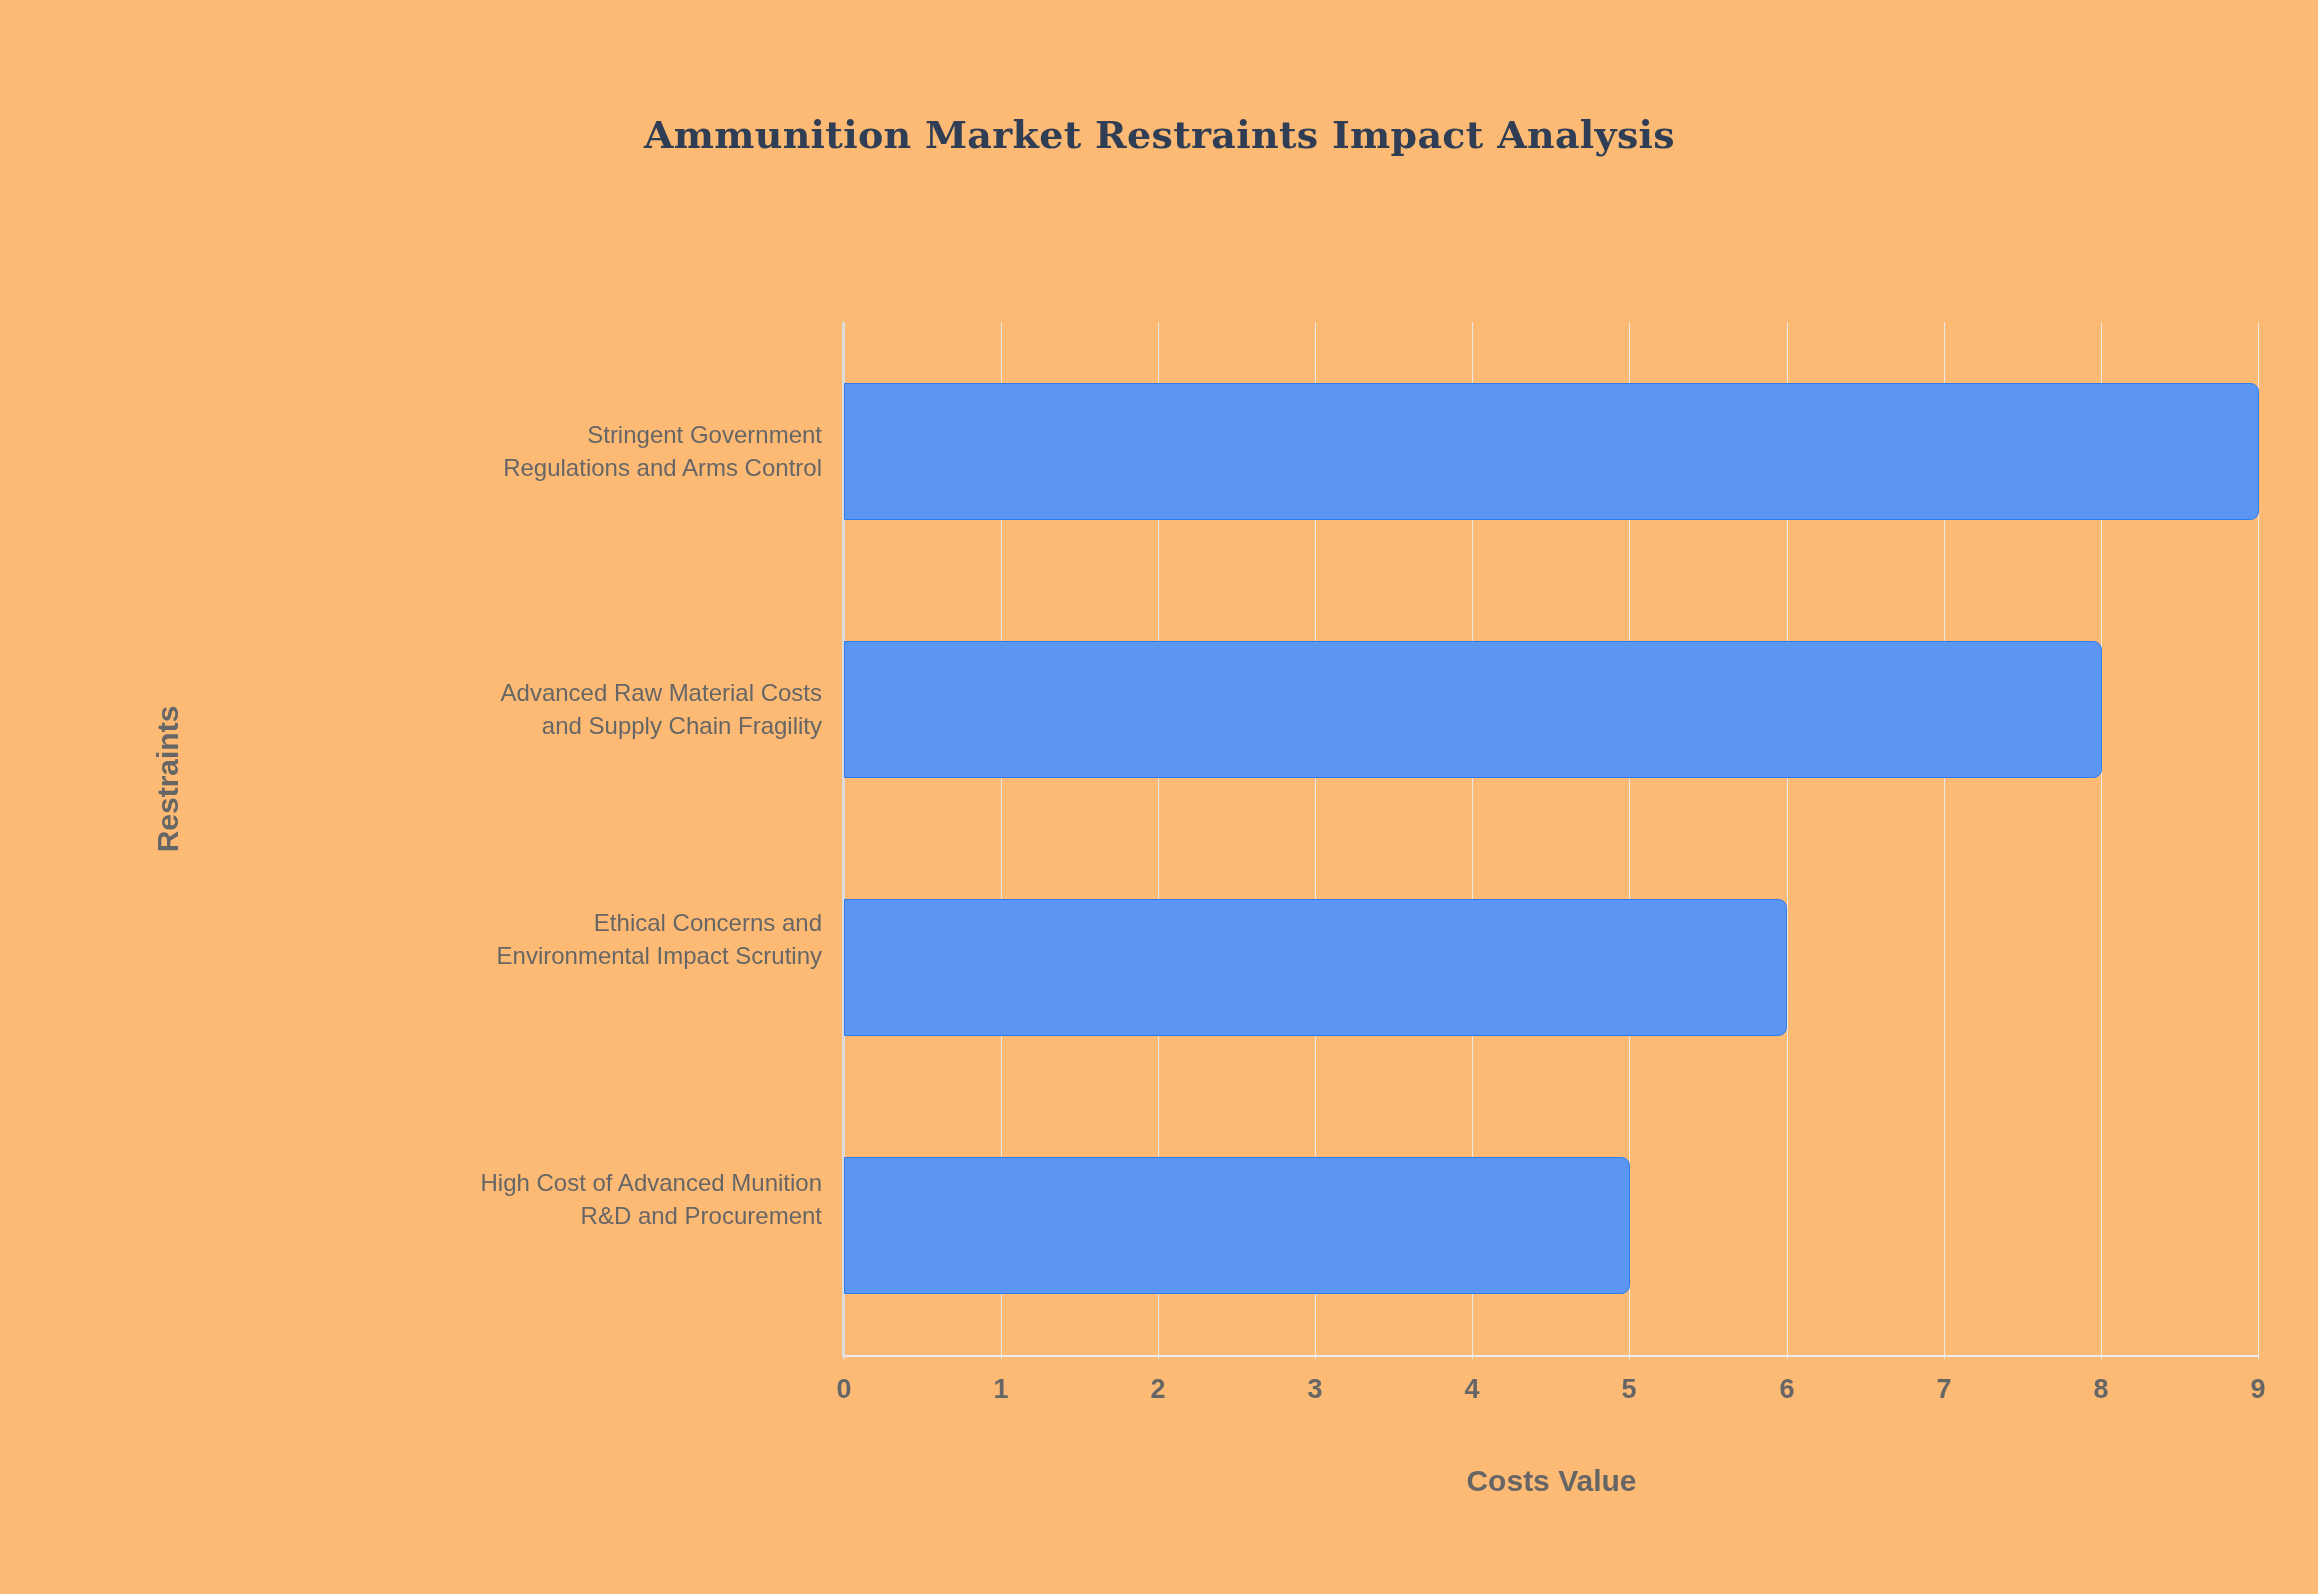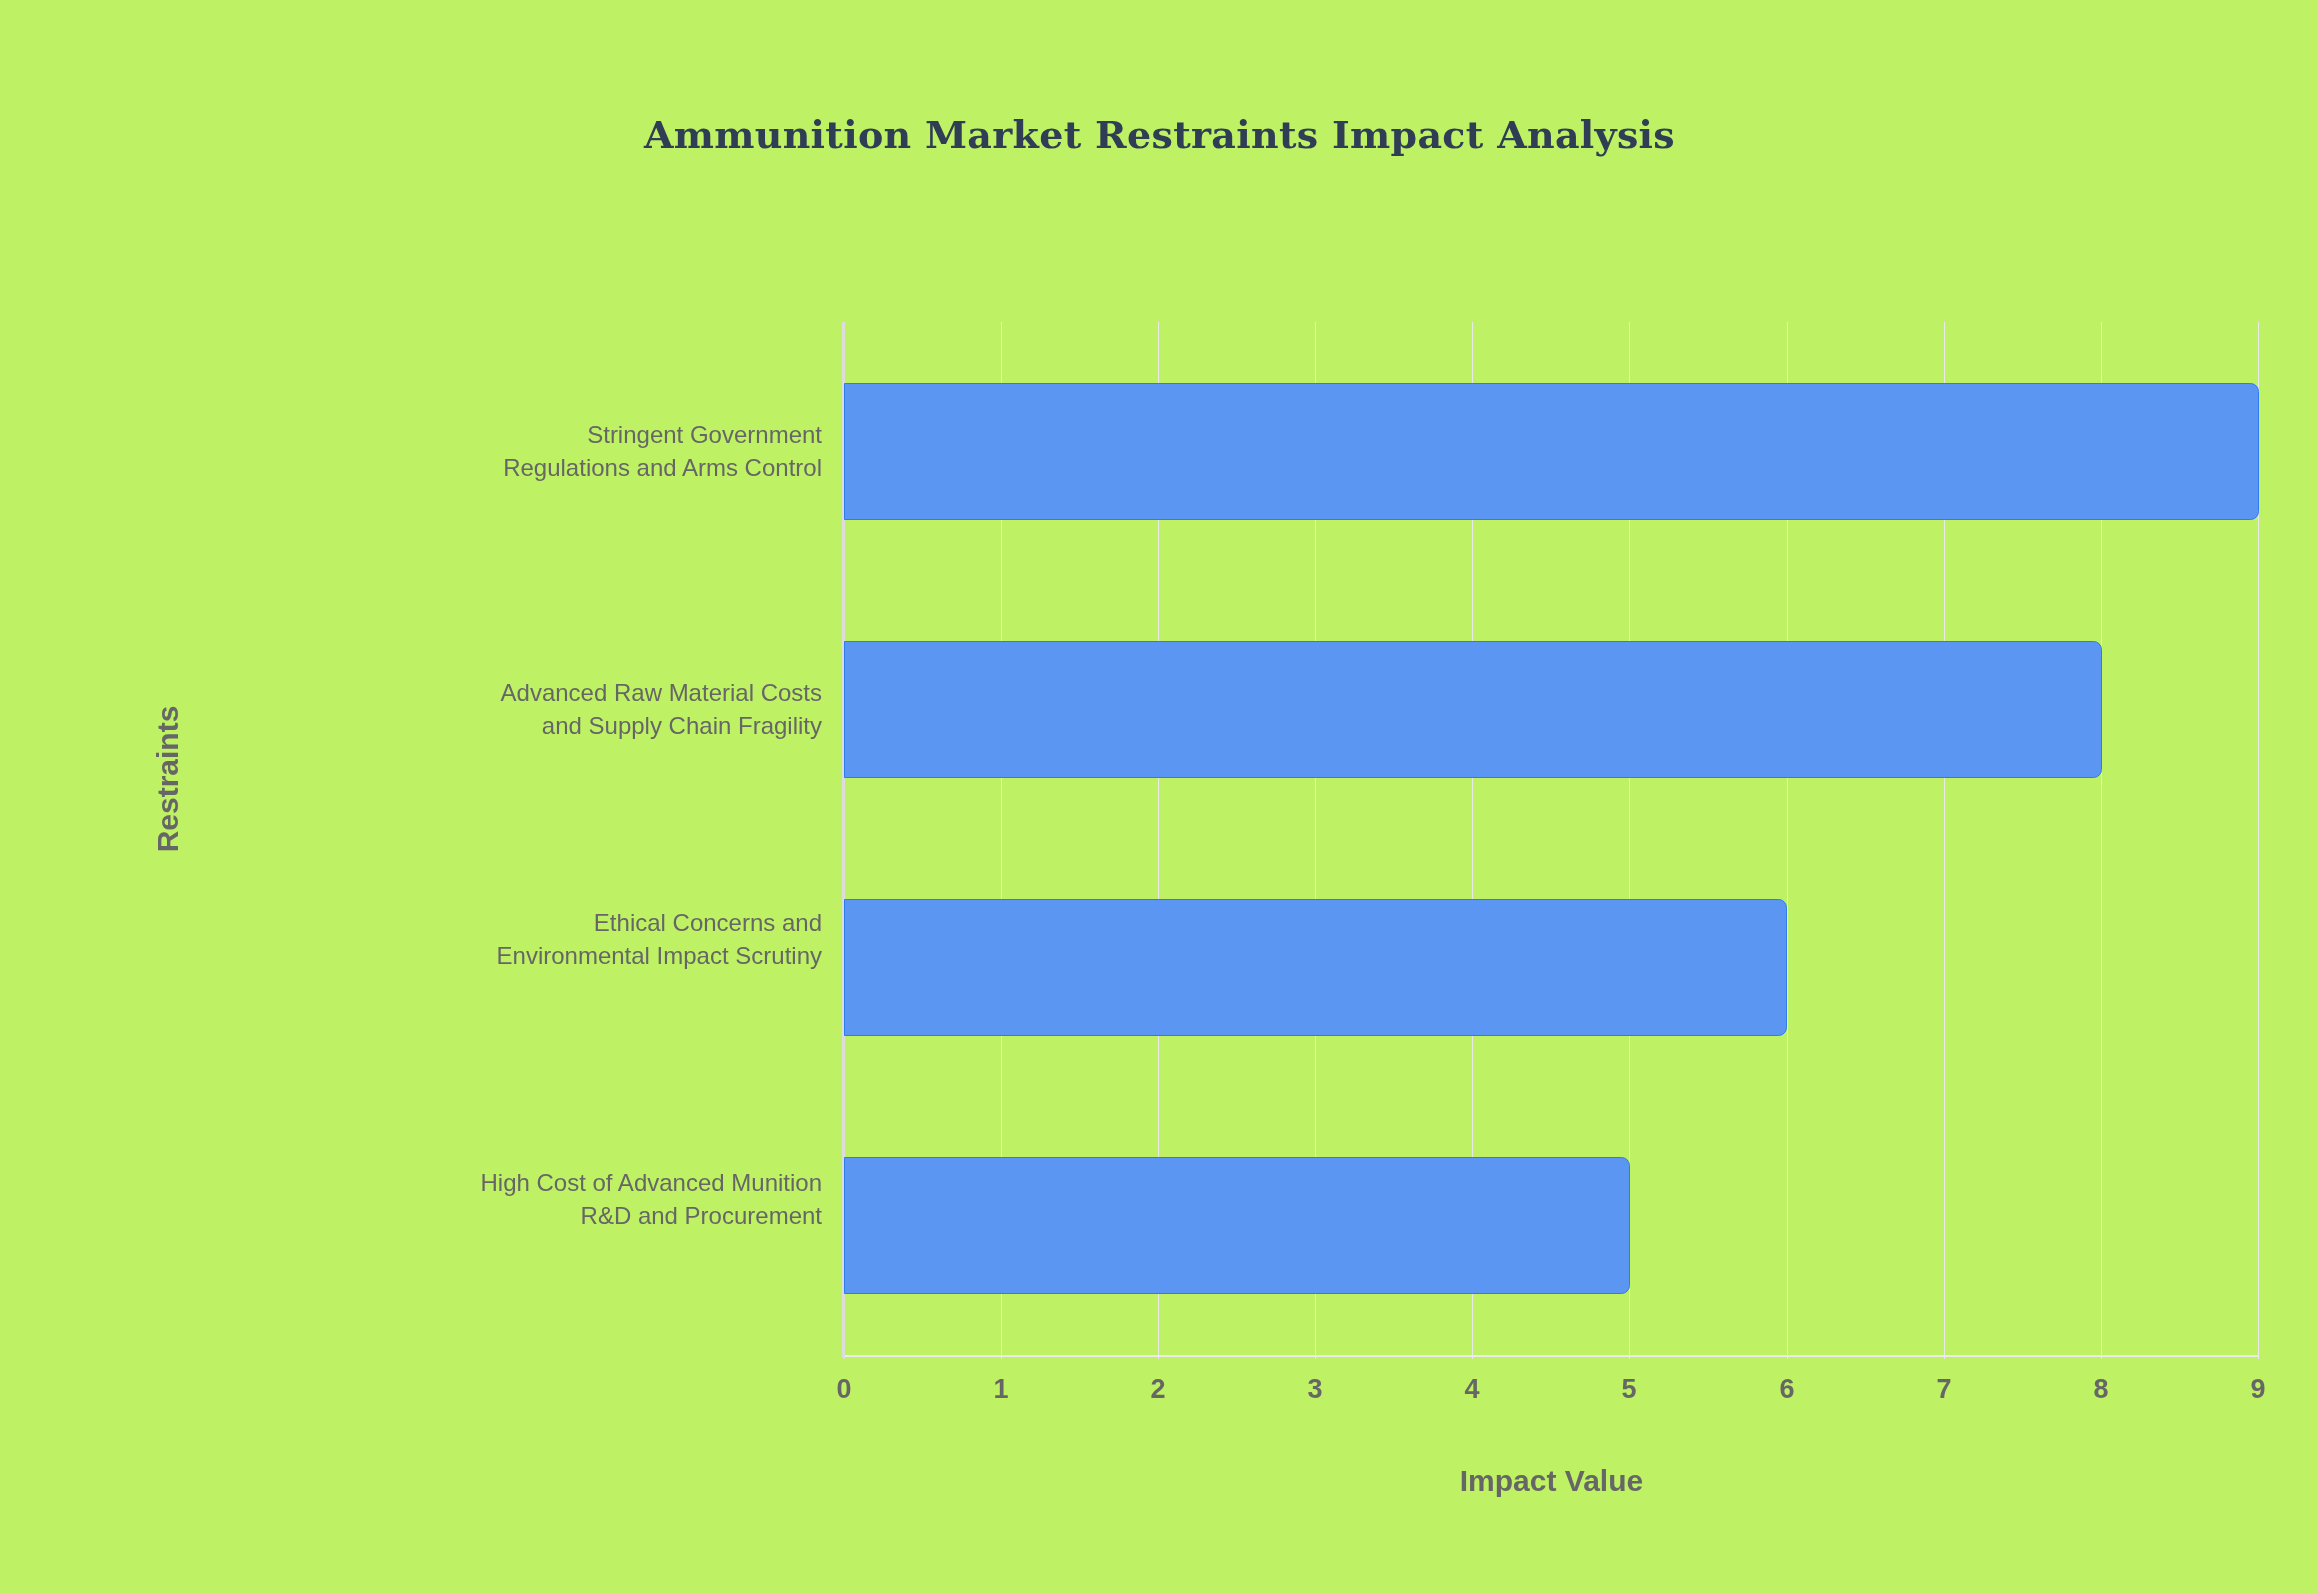--- a/index.html
+++ b/index.html
@@ -8,21 +8,21 @@
     height: 1594px;
     background: #ffffff;
     font-family: "Liberation Sans", sans-serif;
     overflow: hidden;
   }
 
   #figure {
     position: relative;
     width: 2319px;
     height: 1594px;
-    background: #bef264;
+    background: #fdba74;
   }
 
   
   #chart-title {
     position: absolute;
     left: 0;
     top: 112px;
     width: 2319px;
     text-align: center;
     font-family: "DejaVu Serif", "Liberation Serif", serif;
@@ -181,18 +181,18 @@
       <div class="xtick" style="left: 1158px;">2</div>
       <div class="xtick" style="left: 1315px;">3</div>
       <div class="xtick" style="left: 1472px;">4</div>
       <div class="xtick" style="left: 1629px;">5</div>
       <div class="xtick" style="left: 1787px;">6</div>
       <div class="xtick" style="left: 1944px;">7</div>
       <div class="xtick" style="left: 2101px;">8</div>
       <div class="xtick" style="left: 2258px;">9</div>
     </div>
 
-  <div id="x-axis-title">Impact Value</div>
+  <div id="x-axis-title">Costs Value</div>
 
   <div id="y-axis-title">Restraints</div>
 
 </div>
 
 
 </body></html>

